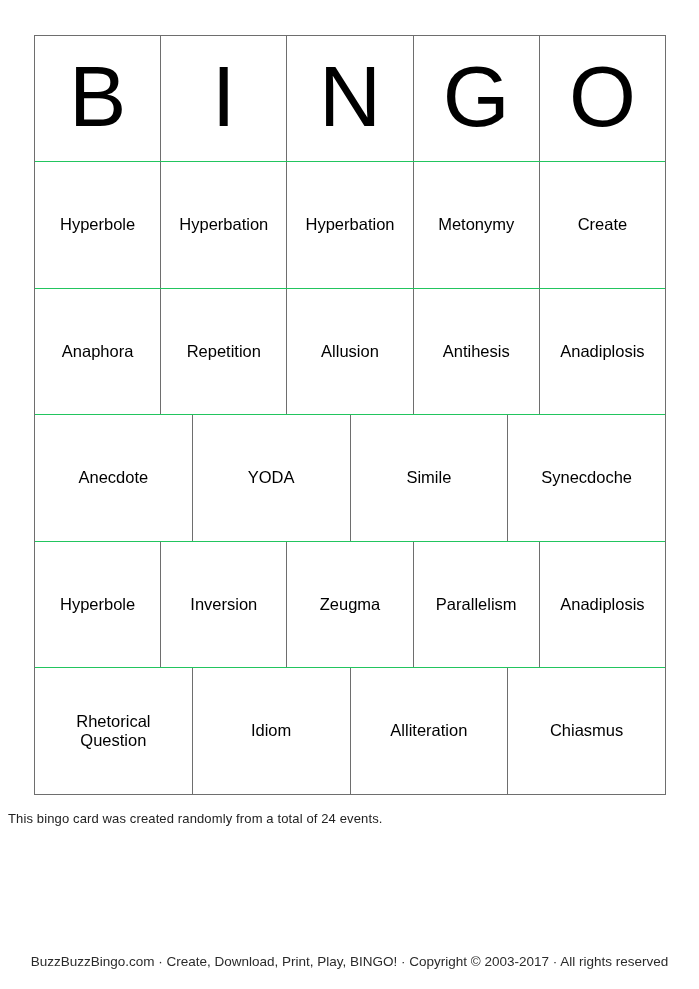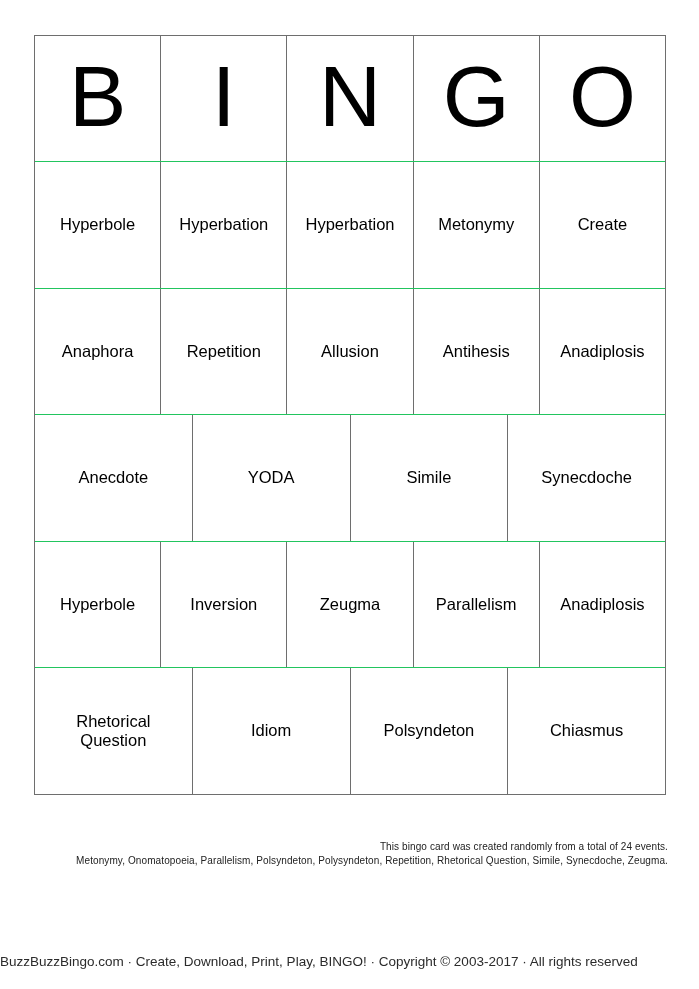--- a/index.html
+++ b/index.html
@@ -81,40 +81,39 @@
   }
   .term-cell .term-text {
     display: block;
     white-space: pre-line;
   }
 
   
   #card-footnote {
     position: absolute;
     left: 8px;
-    top: 840px;
+    top: 812px;
     width: 660px;
-    font-size: 10px;
+    font-size: 13px;
     line-height: 14.3px;
     color: #222222;
     letter-spacing: 0.01em;
-    text-align: right;
   }
   #card-footnote .footnote-line {
     display: block;
     white-space: normal;
   }
 
   
   #page-footer {
     position: absolute;
     left: 0;
     top: 952px;
     width: 699px;
-    text-align: left;
+    text-align: center;
     font-size: 13.5px;
     line-height: 20px;
     color: #2b2b2b;
   }
 </style>
 </head>
 <body>
 
 <div id="bingo-page">
 
@@ -199,31 +198,30 @@
 
     <div class="card-row term-row">
       <div class="card-cell term-cell">
           <span class="term-text">Rhetorical
 Question</span>
         </div>
       <div class="card-cell term-cell">
           <span class="term-text">Idiom</span>
         </div>
       <div class="card-cell term-cell">
-          <span class="term-text">Polsyndeton</span>
+          <span class="term-text">Alliteration</span>
         </div>
       <div class="card-cell term-cell">
           <span class="term-text">Chiasmus</span>
         </div>
     </div>
 
   </div>
 
   <div id="card-footnote">
     <span class="footnote-line">This bingo card was created randomly from a total of 24 events.</span>
-    <span class="footnote-line">Metonymy, Onomatopoeia, Parallelism, Polsyndeton, Polysyndeton, Repetition, Rhetorical Question, Simile, Synecdoche, Zeugma.</span>
   </div>
 
   <div id="page-footer">
     <span>BuzzBuzzBingo.com · Create, Download, Print, Play, BINGO! · Copyright © 2003-2017 · All rights reserved</span>
   </div>
 
 </div>
 
 </body></html>

